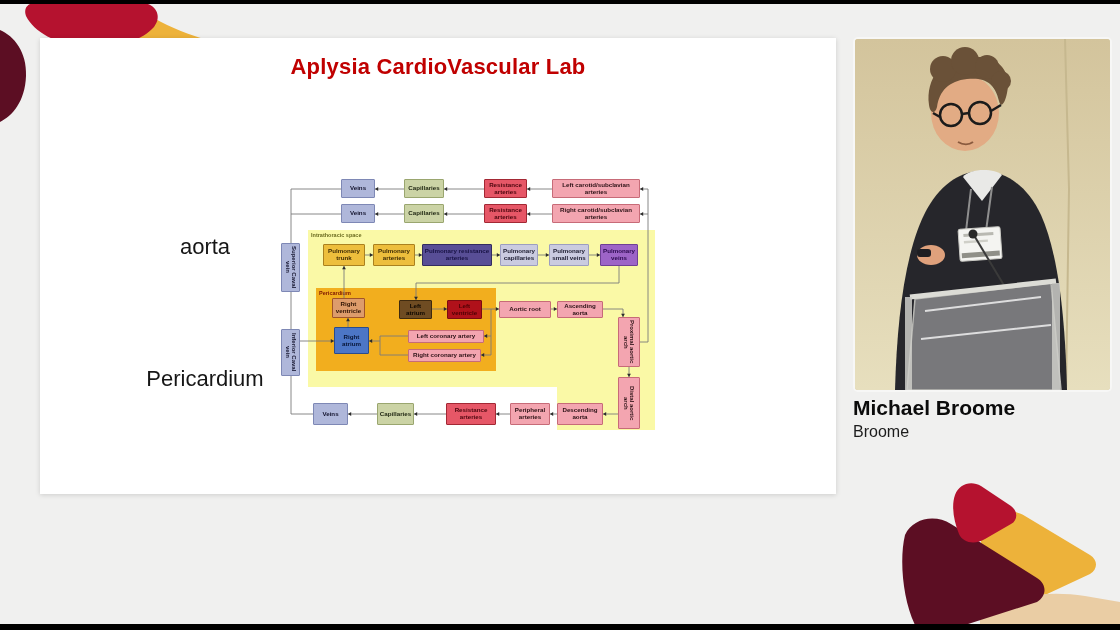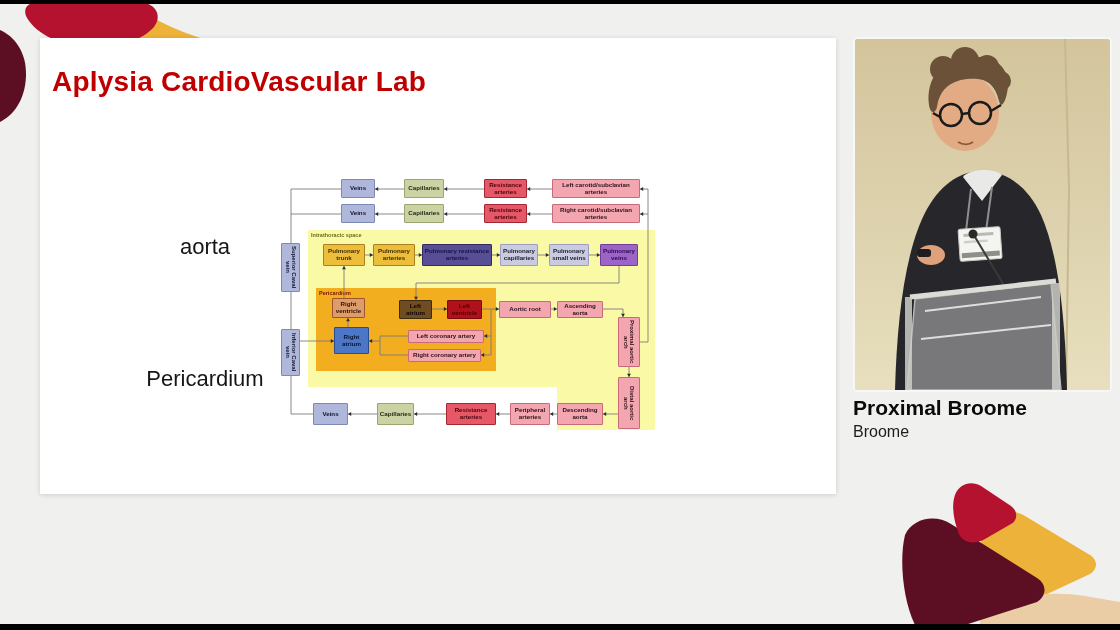--- a/index.html
+++ b/index.html
@@ -9,22 +9,22 @@
   .deco{position:absolute;z-index:1;}
   .deco.tl{left:0;top:0;}
   .deco.br{left:885px;top:446px;}
   .tl-crimson,.br-crimson{fill:var(--crimson);}
   .tl-gold,.br-gold{fill:var(--gold);}
   .tl-maroon,.br-maroon{fill:var(--maroon);}
   .br-beige{fill:var(--beige);}
 
   .slide{position:absolute;left:40px;top:34px;width:796px;height:456px;background:#fff;
          z-index:3;box-shadow:0 1px 5px rgba(0,0,0,.15);}
-  .title{margin:12px;position:absolute;left:0;top:16px;width:100%;
-         font-size:28px;font-weight:600;color:var(--title-red);letter-spacing:.2px;}
+  .title{margin:0;position:absolute;left:0;top:16px;width:100%;text-align:center;
+         font-size:22px;font-weight:600;color:var(--title-red);letter-spacing:.2px;}
   .side-label{position:absolute;left:55px;width:220px;text-align:center;color:#161616;
               font-size:22px;line-height:1.25;}
   .side-label.itc{top:167px;}
   .side-label.per{top:327px;}
 
   .diagram{position:absolute;left:240px;top:134px;width:385px;height:262px;}
   .diagram svg{position:absolute;left:0;top:0;z-index:1;}
   .region{position:absolute;z-index:0;}
   .region-label{position:absolute;left:3px;top:2px;font-size:5.5px;font-weight:700;white-space:nowrap;}
   .node{position:absolute;z-index:2;border:1px solid;border-radius:1px;box-sizing:border-box;
@@ -226,18 +226,18 @@
           <path d="M60,260 L196,244 L206,351 L52,351 Z" fill="rgba(255,255,255,0.38)" stroke="#b8b8b4" stroke-width="1.5"></path>
           <path d="M55,258 L201,242" stroke="#dcdcd6" stroke-width="5" fill="none"></path>
           <path d="M70,272 L186,258 M66,300 L196,286" stroke="rgba(255,255,255,0.75)" stroke-width="2" fill="none"></path>
           <rect x="50" y="258" width="7" height="93" fill="rgba(205,205,200,0.85)"></rect>
           <rect x="197" y="244" width="8" height="107" fill="rgba(205,205,200,0.85)"></rect>
         </g>
       </svg>
     </div>
 
     <div class="speaker-name">
-      <div class="nm">Proximal Broome</div>
+      <div class="nm">Michael Broome</div>
       <div class="cn">Broome</div>
     </div>
 
   </div>
 </div>
 
 </body></html>

